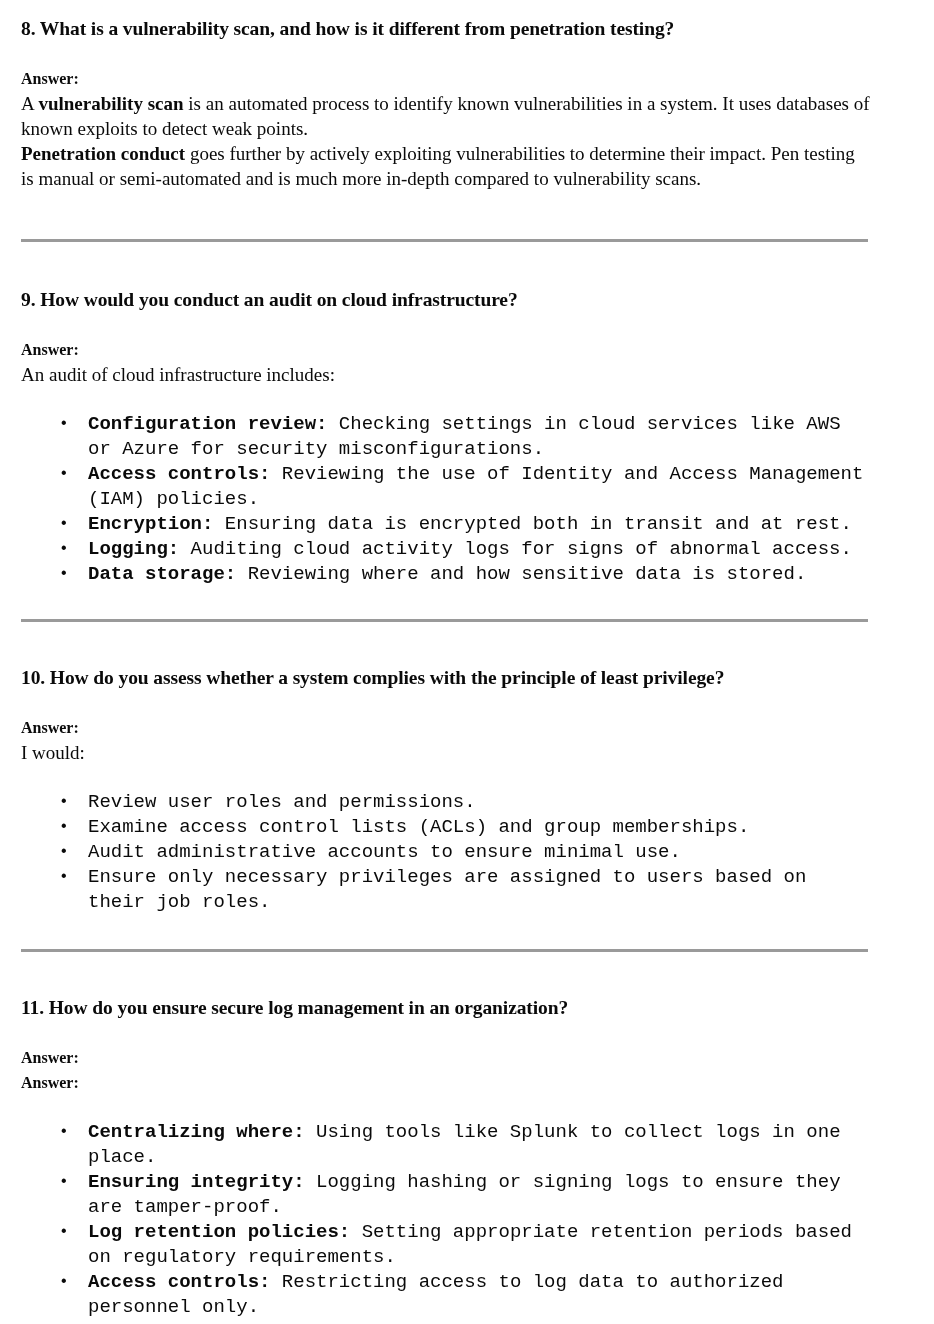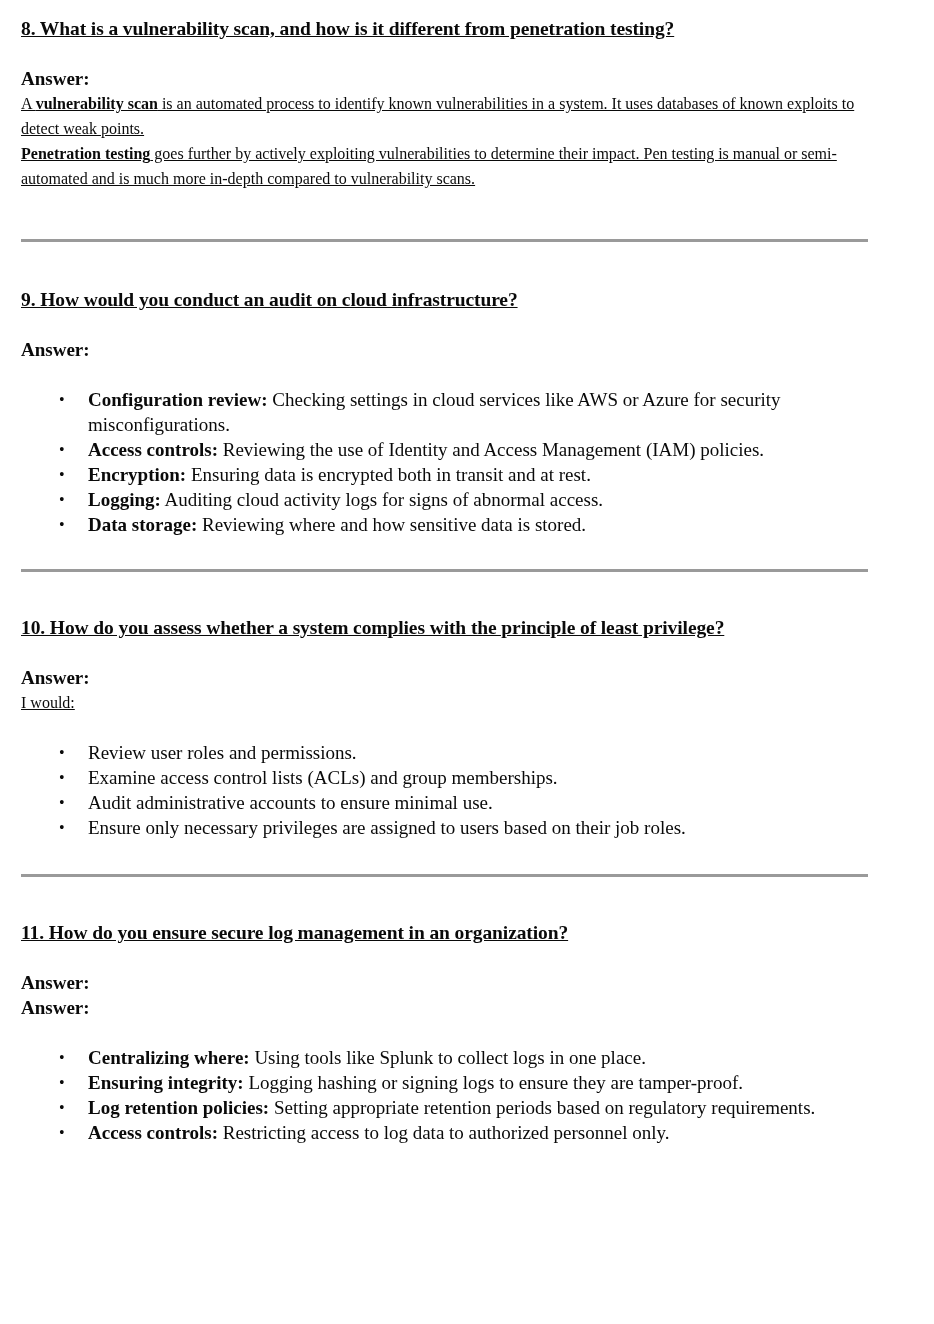--- a/index.html
+++ b/index.html
@@ -33,44 +33,43 @@
   
   .qa-block {
     width: 851px;
   }
   .q-heading {
     font-weight: bold;
     font-size: 19.5px;
     line-height: 25px;
     letter-spacing: -0.1px;
     margin: 0;
-    text-decoration: underline;
   }
   .answer-label {
     font-weight: bold;
-    font-size: 19px;
+    font-size: 16px;
     line-height: 25px;
     margin: 0;
   }
   .body-line {
-    font-size: 16px;
+    font-size: 19px;
     line-height: 25px;
     margin: 0;
     text-align: left;
-    text-decoration: underline;
   }
   .body-line b, .lead {
     font-weight: bold;
   }
 
   
   ul.bullets {
     list-style: none;
     margin: 0;
     padding: 0;
+    font-family: Liberation Mono, monospace;
   }
   ul.bullets > li {
     position: relative;
     padding-left: 67px;
     font-size: 19px;
     line-height: 25px;
     margin: 0;
   }
   ul.bullets > li::before {
     content: "\2022";
@@ -109,31 +108,32 @@
 <div class="page">
   <div class="content">
 
     <div class="pad-top"></div>
 
     <div class="qa-block">
       <p class="q-heading">8. What is a vulnerability scan, and how is it different from penetration testing?</p>
       <div class="sp-q-to-answer"></div>
       <p class="answer-label">Answer:</p>
       <p class="body-line"><span>A </span><b>vulnerability scan</b><span> is an automated process to identify known vulnerabilities in a system. It uses databases of known exploits to detect weak points.</span></p>
-      <p class="body-line"><span></span><b>Penetration testing</b><span> goes further by actively exploiting vulnerabilities to determine their impact. Pen testing is manual or semi-automated and is much more in-depth compared to vulnerability scans.</span></p>
+      <p class="body-line"><span></span><b>Penetration conduct</b><span> goes further by actively exploiting vulnerabilities to determine their impact. Pen testing is manual or semi-automated and is much more in-depth compared to vulnerability scans.</span></p>
     </div>
 
     <div class="sp-before-divider-a"></div>
     <hr class="divider">
     <div class="sp-after-divider-a"></div>
 
     <div class="qa-block">
       <p class="q-heading">9. How would you conduct an audit on cloud infrastructure?</p>
       <div class="sp-q-to-answer"></div>
       <p class="answer-label">Answer:</p>
+      <p class="body-line">An audit of cloud infrastructure includes:</p>
       <div class="sp-before-list"></div>
       <ul class="bullets">
         <li><b>Configuration review:</b><span> Checking settings in cloud services like AWS or Azure for security misconfigurations.</span></li>
         <li><b>Access controls:</b><span> Reviewing the use of Identity and Access Management (IAM) policies.</span></li>
         <li><b>Encryption:</b><span> Ensuring data is encrypted both in transit and at rest.</span></li>
         <li><b>Logging:</b><span> Auditing cloud activity logs for signs of abnormal access.</span></li>
         <li><b>Data storage:</b><span> Reviewing where and how sensitive data is stored.</span></li>
       </ul>
     </div>
 

